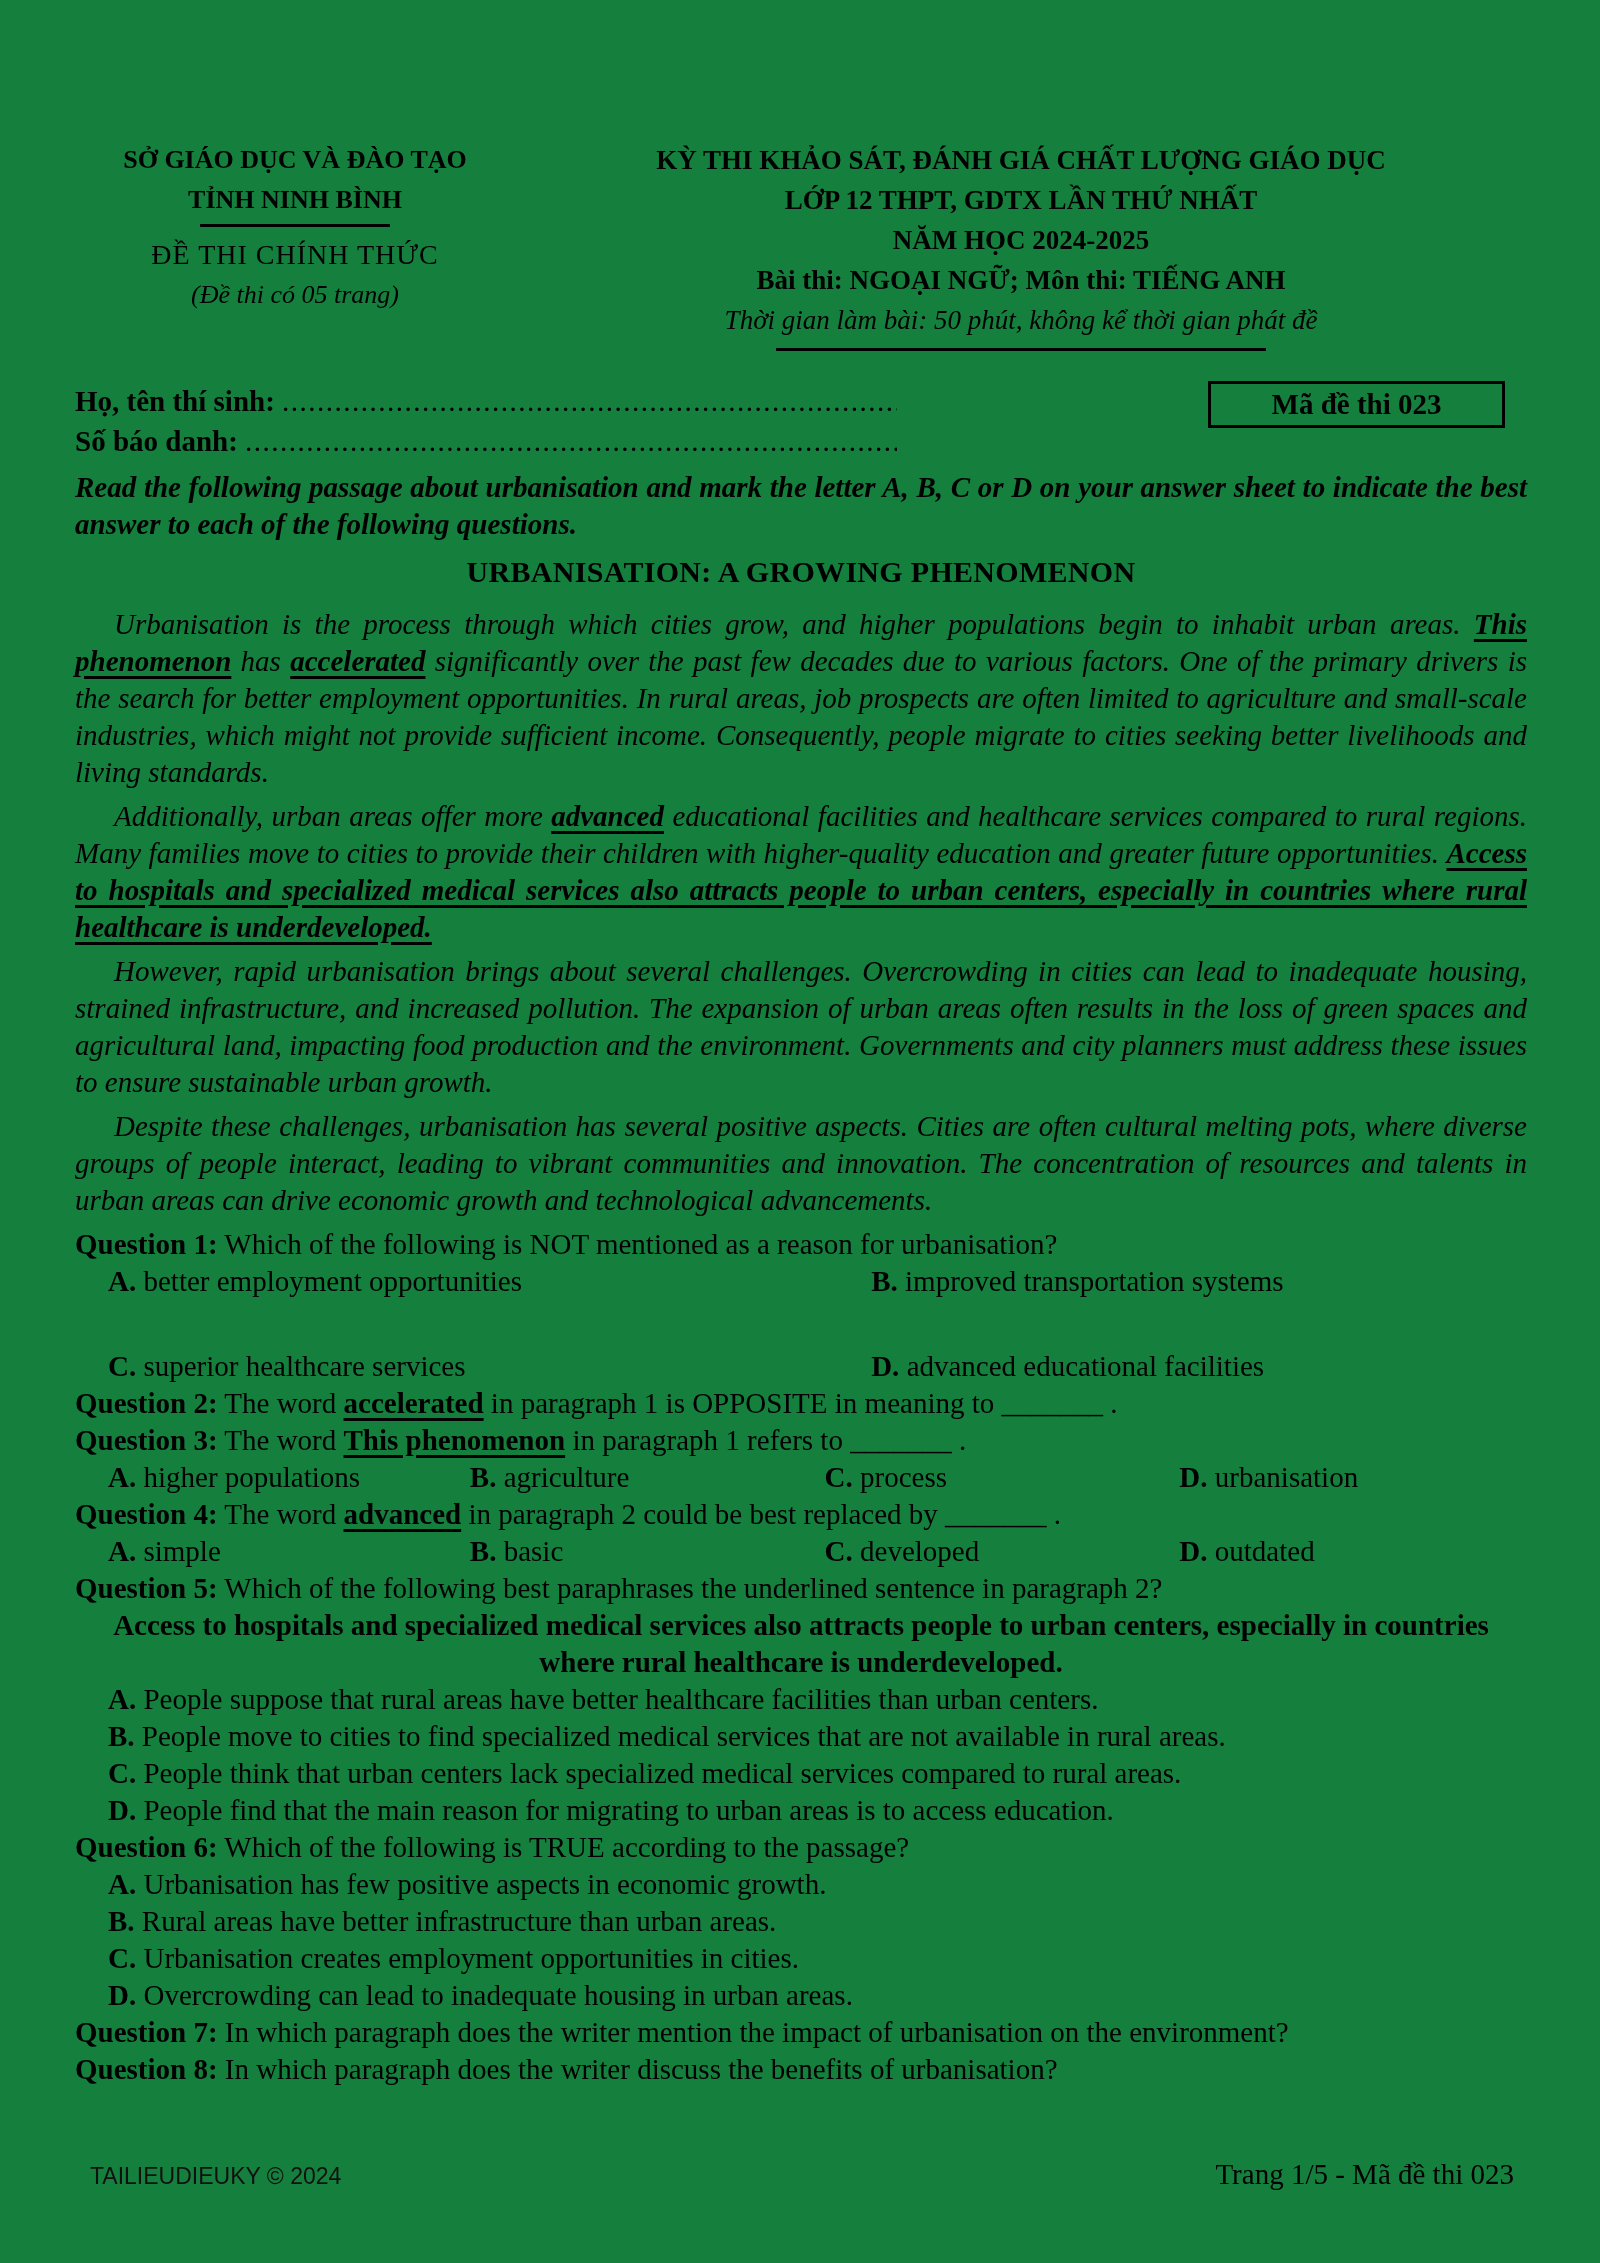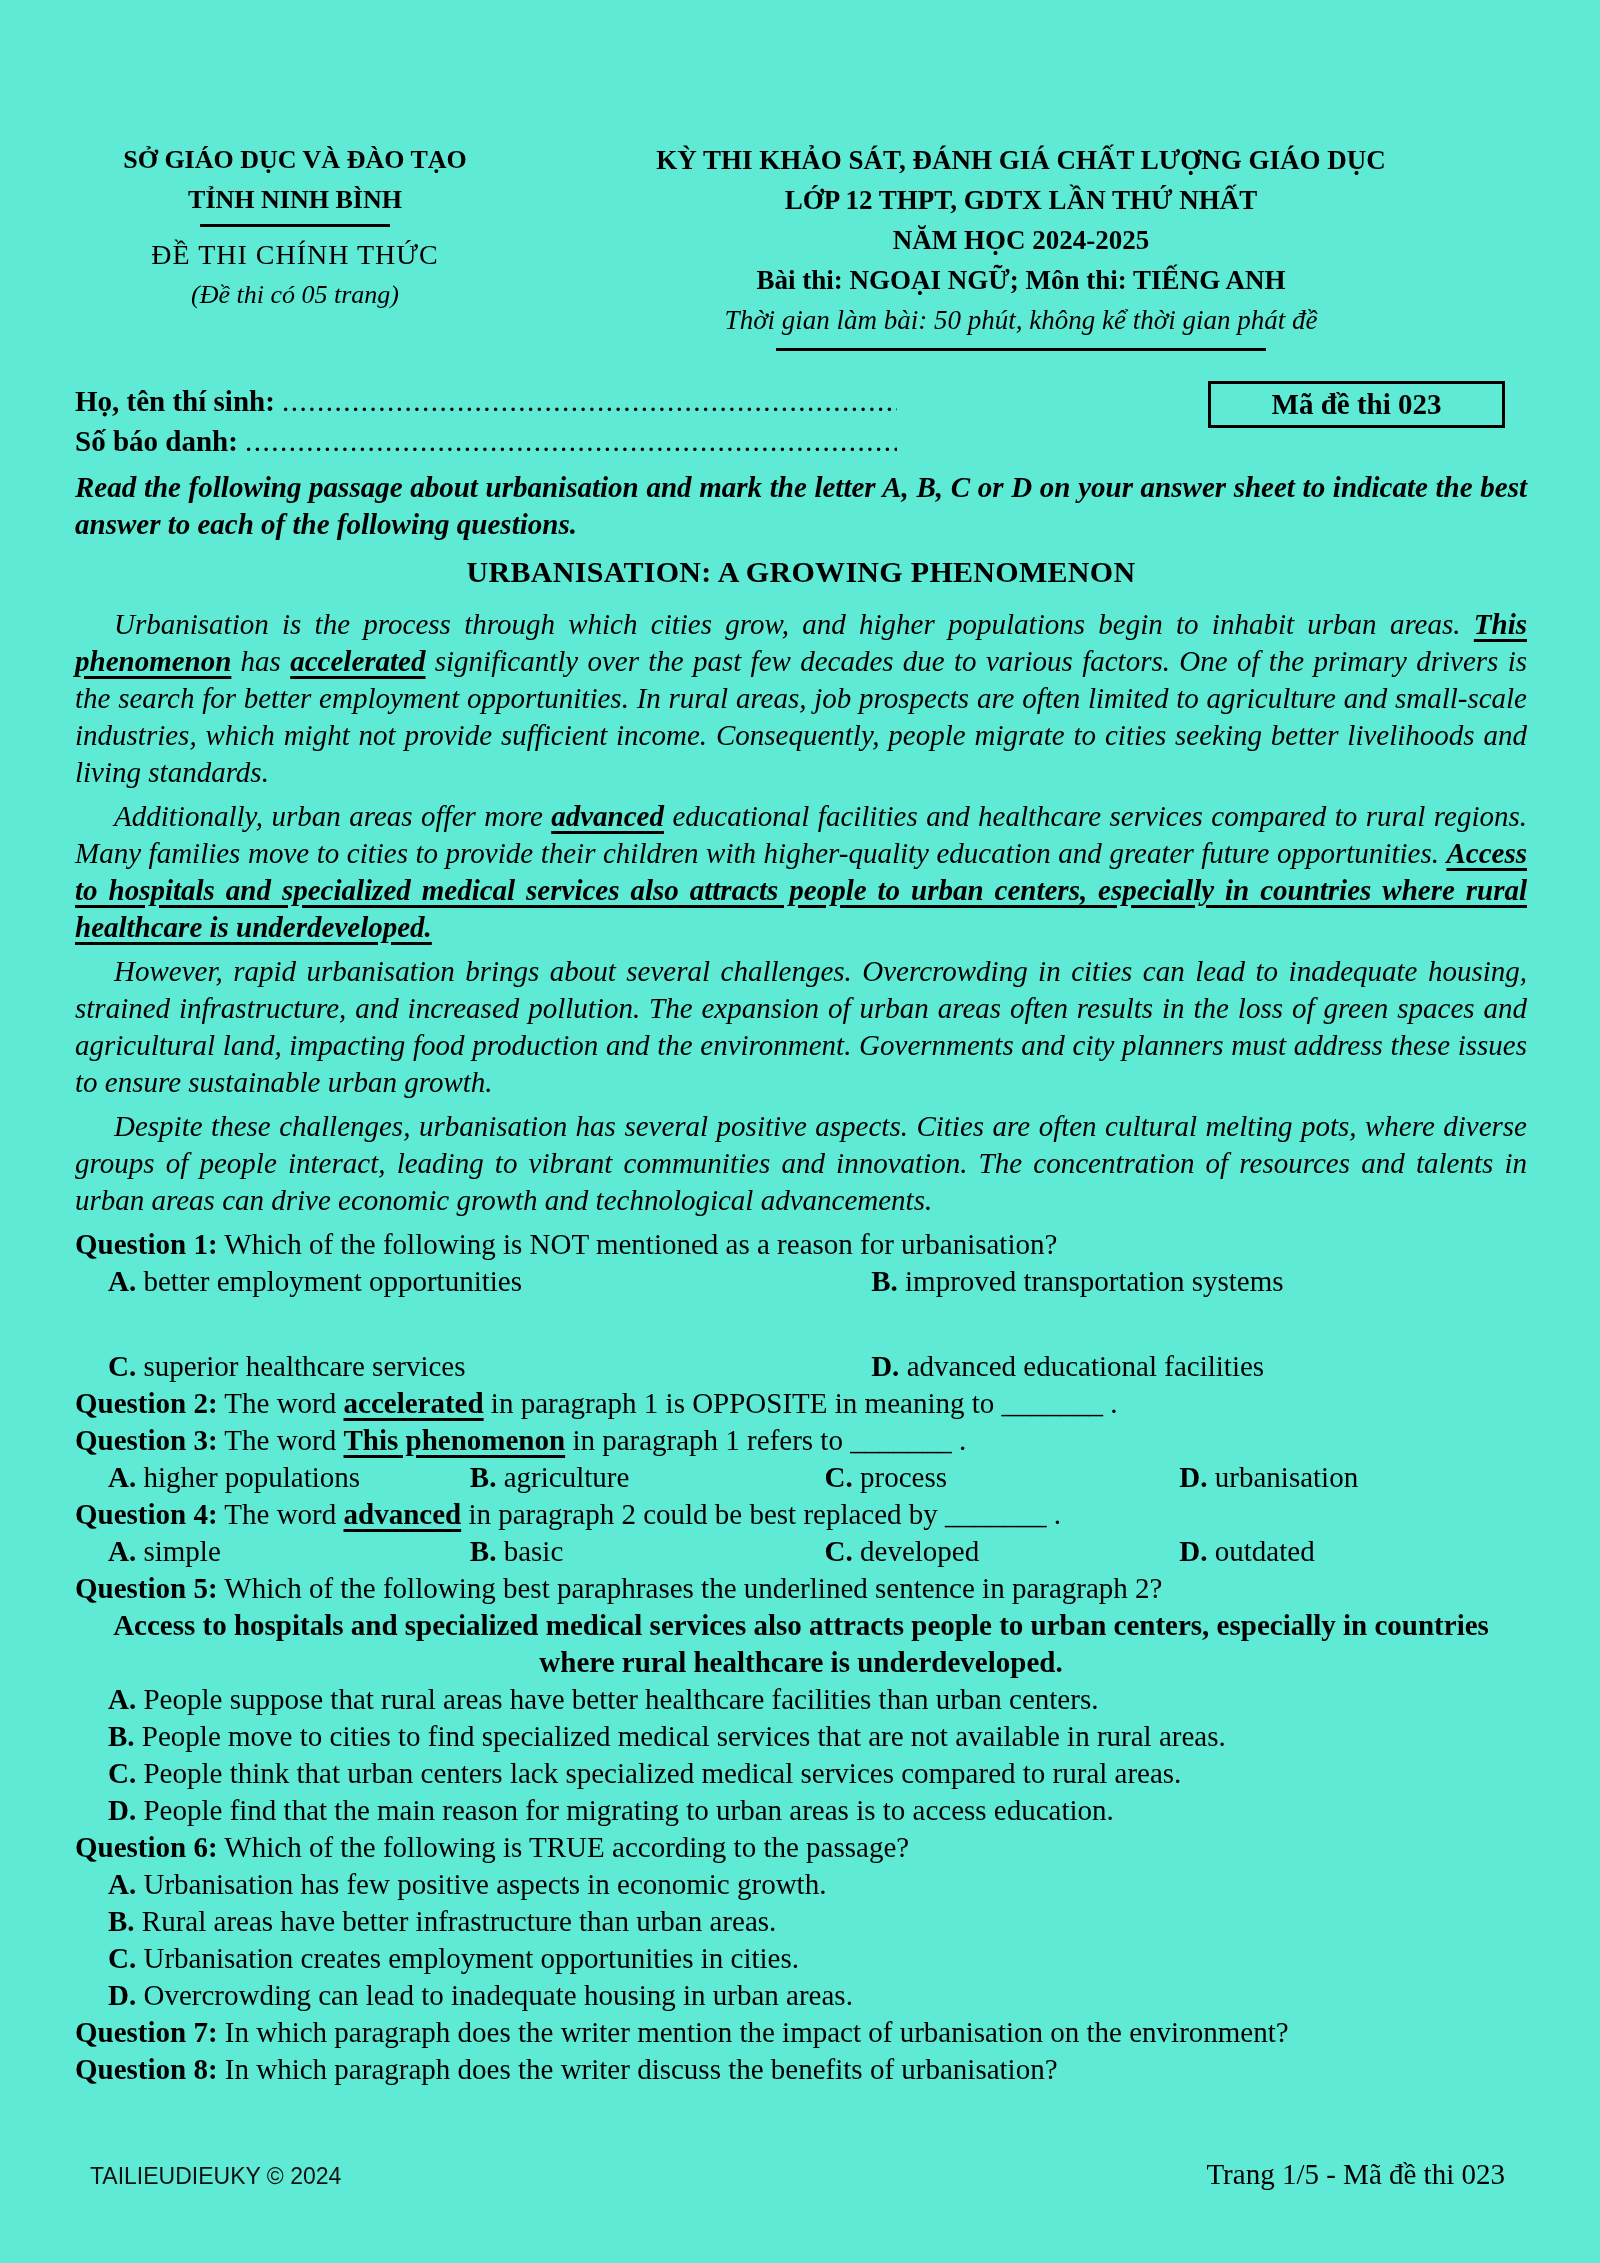--- a/index.html
+++ b/index.html
@@ -1,18 +1,18 @@
 <!DOCTYPE html>
 <html><head>
 <meta charset="utf-8">
 <style>
   html,body{margin:0;padding:0;background:#fff;}
   .page{
     position:relative;width:1600px;height:2263px;box-sizing:border-box;
-    padding:140px 73px 0 75px;background:#5eead4;color:#000;
+    padding:140px 73px 0 75px;background:#15803d;color:#000;
     font-family:"Liberation Serif",serif;font-size:29px;line-height:37px;
     overflow:hidden;
   }
   
   .hdr{display:flex;line-height:40px;}
   .hdr-left{width:440px;flex:none;text-align:center;}
   .hdr-right{flex:1;text-align:center;}
   .h-bold{font-weight:bold;font-size:26px;}
   .hdr-right .h-bold{font-size:27px;}
   .dept-rule{width:190px;border:0;border-top:3px solid #000;margin:4px auto 8px;}
@@ -41,21 +41,21 @@
   
   .stem{margin:0;}
   .qlabel{font-weight:bold;}
   .options{padding-left:33px;}
   .option{white-space:nowrap;overflow:hidden;}
   .okey{font-weight:bold;}
   .grid2{display:grid;grid-template-columns:50.4% auto;gap:48px;}
   .grid4{display:grid;grid-template-columns:25.5% 25% 25% auto;}
   .highlight{font-weight:bold;text-align:center;margin:0;}
   
-  .footer{position:absolute;left:0;right:10px;top:2156px;display:flex;justify-content:space-between;align-items:baseline;padding:0 85px 0 90px;}
+  .footer{position:absolute;left:0;right:1px;top:2156px;display:flex;justify-content:space-between;align-items:baseline;padding:0 85px 0 90px;}
   .footer-left{font-family:"Liberation Sans",sans-serif;font-size:23px;color:#111;}
   .footer-right{font-size:29px;}
 </style>
 </head>
 <body>
 
 <div class="page">
 
   <header class="hdr">
     <div class="hdr-left">

